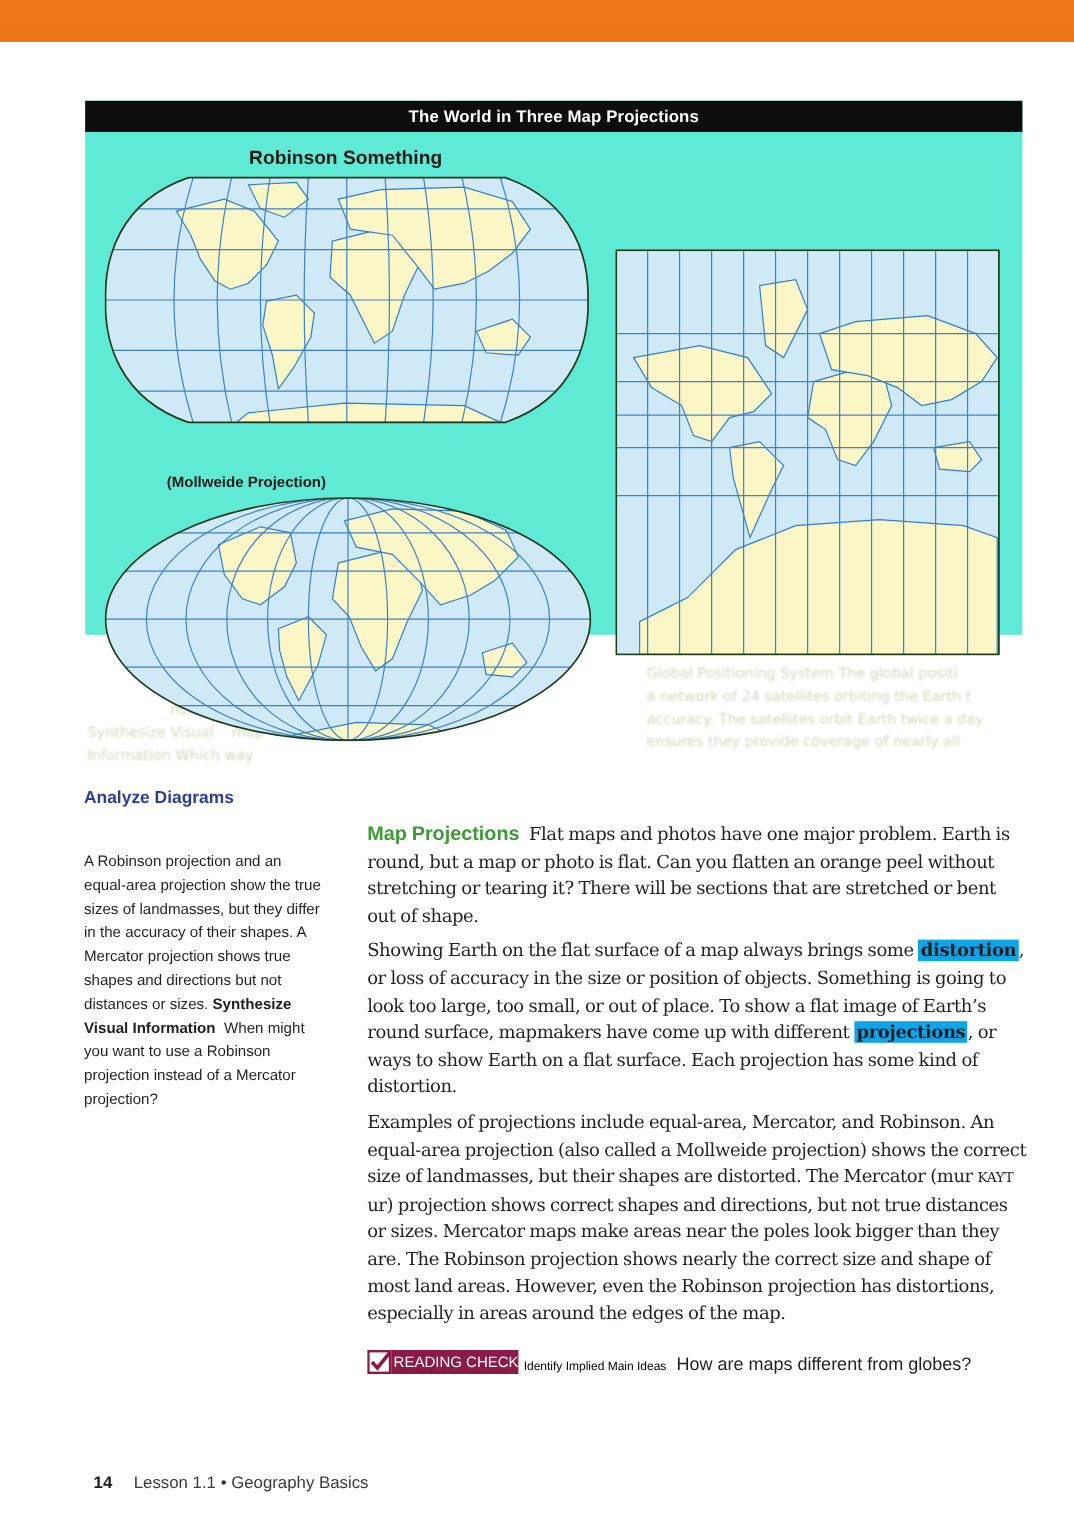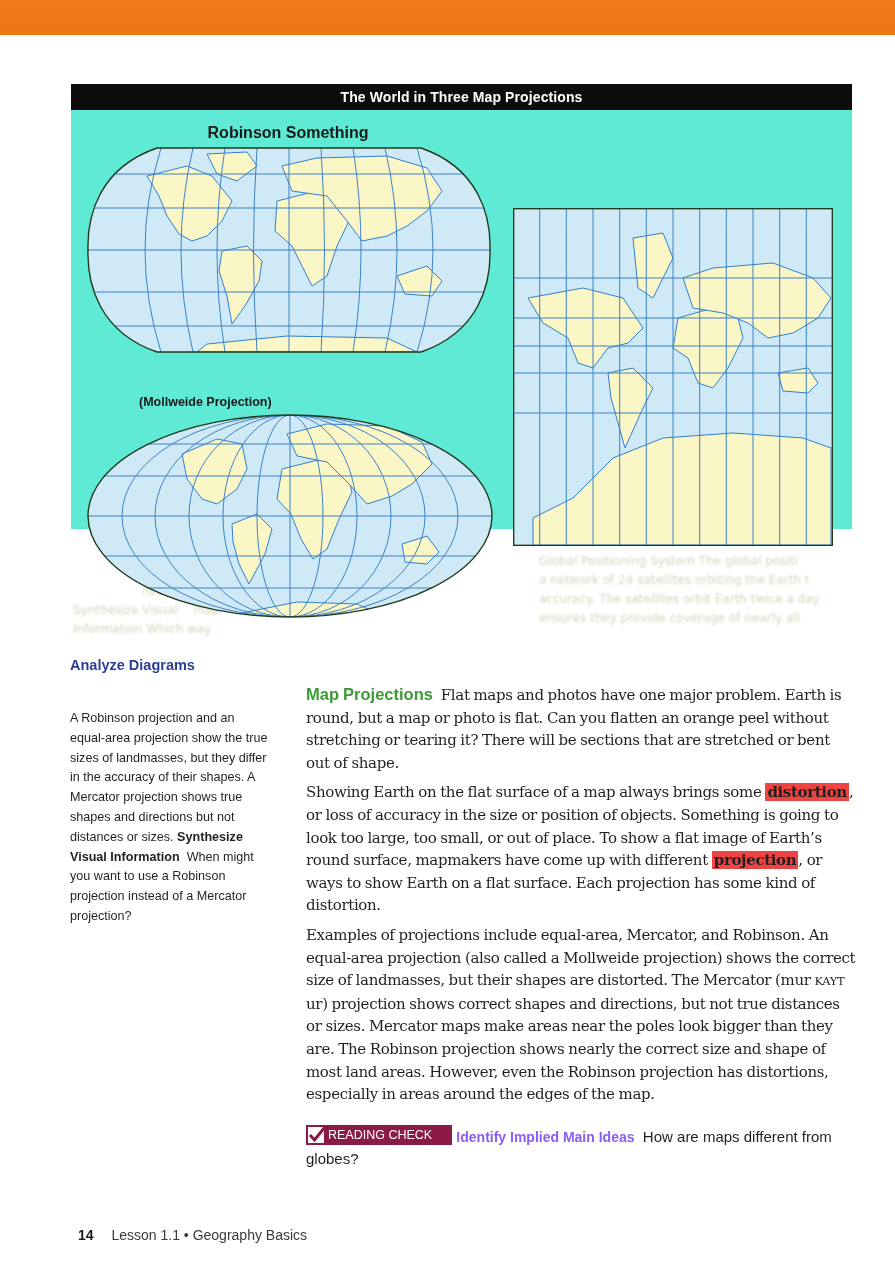--- a/index.html
+++ b/index.html
@@ -50,37 +50,37 @@
   .main {
     position: absolute; left: 306px; top: 671px; width: 550px;
     font: 15px "DejaVu Serif", serif; line-height: 22.6px; color: #231f20;
     letter-spacing: -0.35px; word-spacing: -0.5px; margin-top: 13px;
   }
   .main p { margin: 0 0 7px 0; }
   .section-head {
     font: bold 16.5px "Liberation Sans", sans-serif; color: #3e9a35; letter-spacing: 0;
   }
   .hl {
-    background: #ef4444; font-weight: bold; padding: 0 2px;
+    background: #0ea5e9; font-weight: bold; padding: 0 2px;
   }
   .reading-check {
     position: absolute; left: 306px; top: 1125px; width: 540px;
     font: 15px "Liberation Sans", sans-serif; line-height: 22px; color: #231f20;
   }
   .rc-badge {
     display: inline-flex; align-items: center; height: 20px; vertical-align: -3px;
   }
   .rc-check {
     width: 20px; height: 20px; display: inline-block;
   }
   .rc-label {
     background: #8b1a46; color: #fff; font: 12.5px "Liberation Sans", sans-serif;
-    line-height: 20px; padding: 0 20px 0 2px; height: 20px; display: inline-block;
-  }
-  .rc-prompt { color: #8b5cf6; font-weight: bold; font-size: 14px; }
+    line-height: 20px; padding: 0 0 0 2px; height: 20px; display: inline-block;
+  }
+  .rc-prompt { color: #000000; font-weight: normal; font-size: 10px; }
   .footer {
     position: absolute; left: 78px; top: 1227px;
     font: 14px "Liberation Sans", sans-serif; color: #3a3a3a;
   }
   .footer .pg { font-weight: bold; color: #1a1a1a; margin-right: 14px; }
 </style>
 </head>
 <body>
 
 <div class="top-band"></div>
@@ -213,21 +213,21 @@
 </div>
 
 <div class="main">
   <p>
     <span class="section-head">Map Projections</span>&nbsp;
     <span>Flat maps and photos have one major problem. Earth is round, but a map or photo is flat. Can you flatten an orange peel without stretching or tearing it? There will be sections that are stretched or bent out of shape.</span>
   </p>
   <p>
     <span>Showing Earth on the flat surface of a map always brings some</span>
     <span class="hl">distortion</span><span>, or loss of accuracy in the size or position of objects. Something is going to look too large, too small, or out of place. To show a flat image of Earth’s round surface, mapmakers have come up with different</span>
-    <span class="hl">projection</span><span>, or ways to show Earth on a flat surface. Each projection has some kind of distortion.</span>
+    <span class="hl">projections</span><span>, or ways to show Earth on a flat surface. Each projection has some kind of distortion.</span>
   </p>
   <p>
     <span>Examples of projections include equal-area, Mercator, and Robinson. An equal-area projection (also called a Mollweide projection) shows the correct size of landmasses, but their shapes are distorted. The Mercator (mur </span><span style="font-size:11.5px;">KAYT</span><span> ur) projection shows correct shapes and directions, but not true distances or sizes. Mercator maps make areas near the poles look bigger than they are. The Robinson projection shows nearly the correct size and shape of most land areas. However, even the Robinson projection has distortions, especially in areas around the edges of the map.</span>
   </p>
 </div>
 
 <div class="reading-check">
   <span class="rc-badge">
     <svg class="rc-check" viewBox="0 0 20 20">
       <rect x="1" y="1" width="18" height="18" fill="#fff" stroke="#8b1a46" stroke-width="2"></rect>

